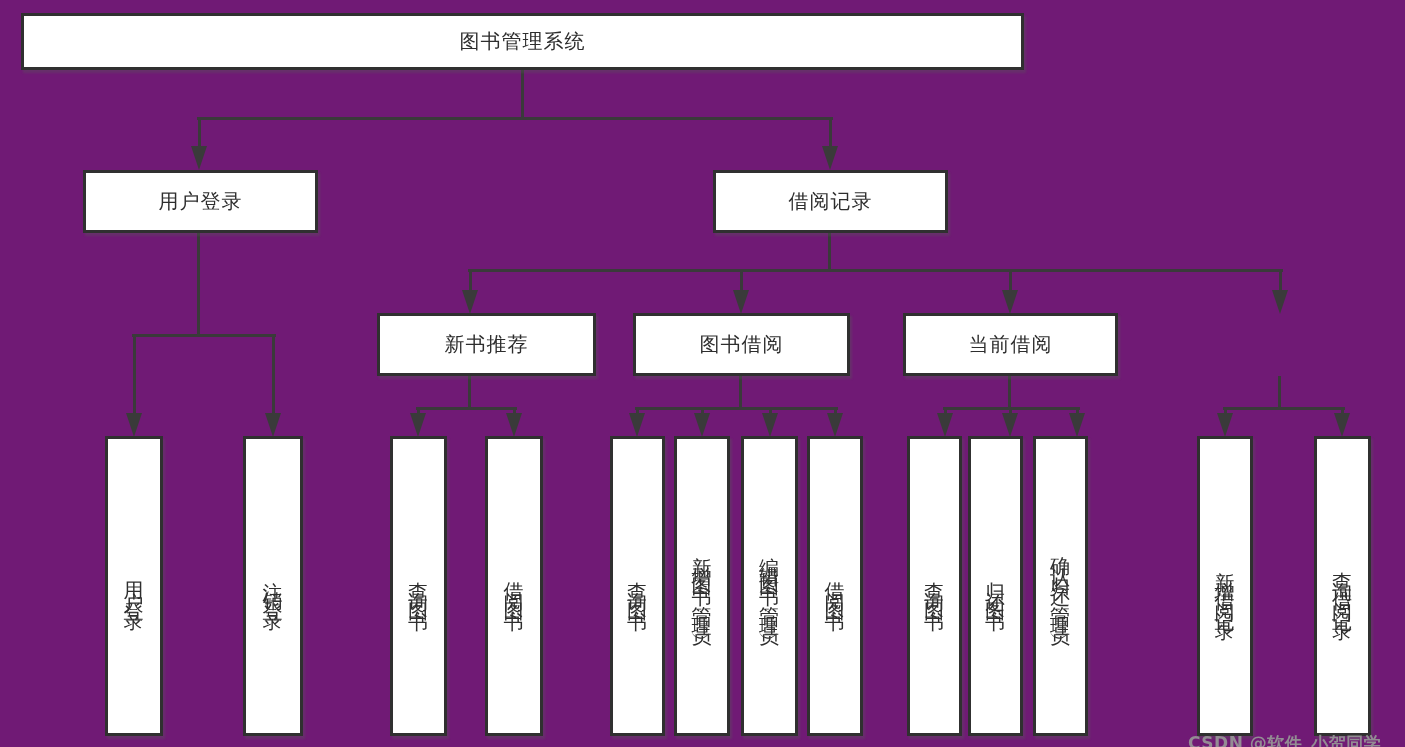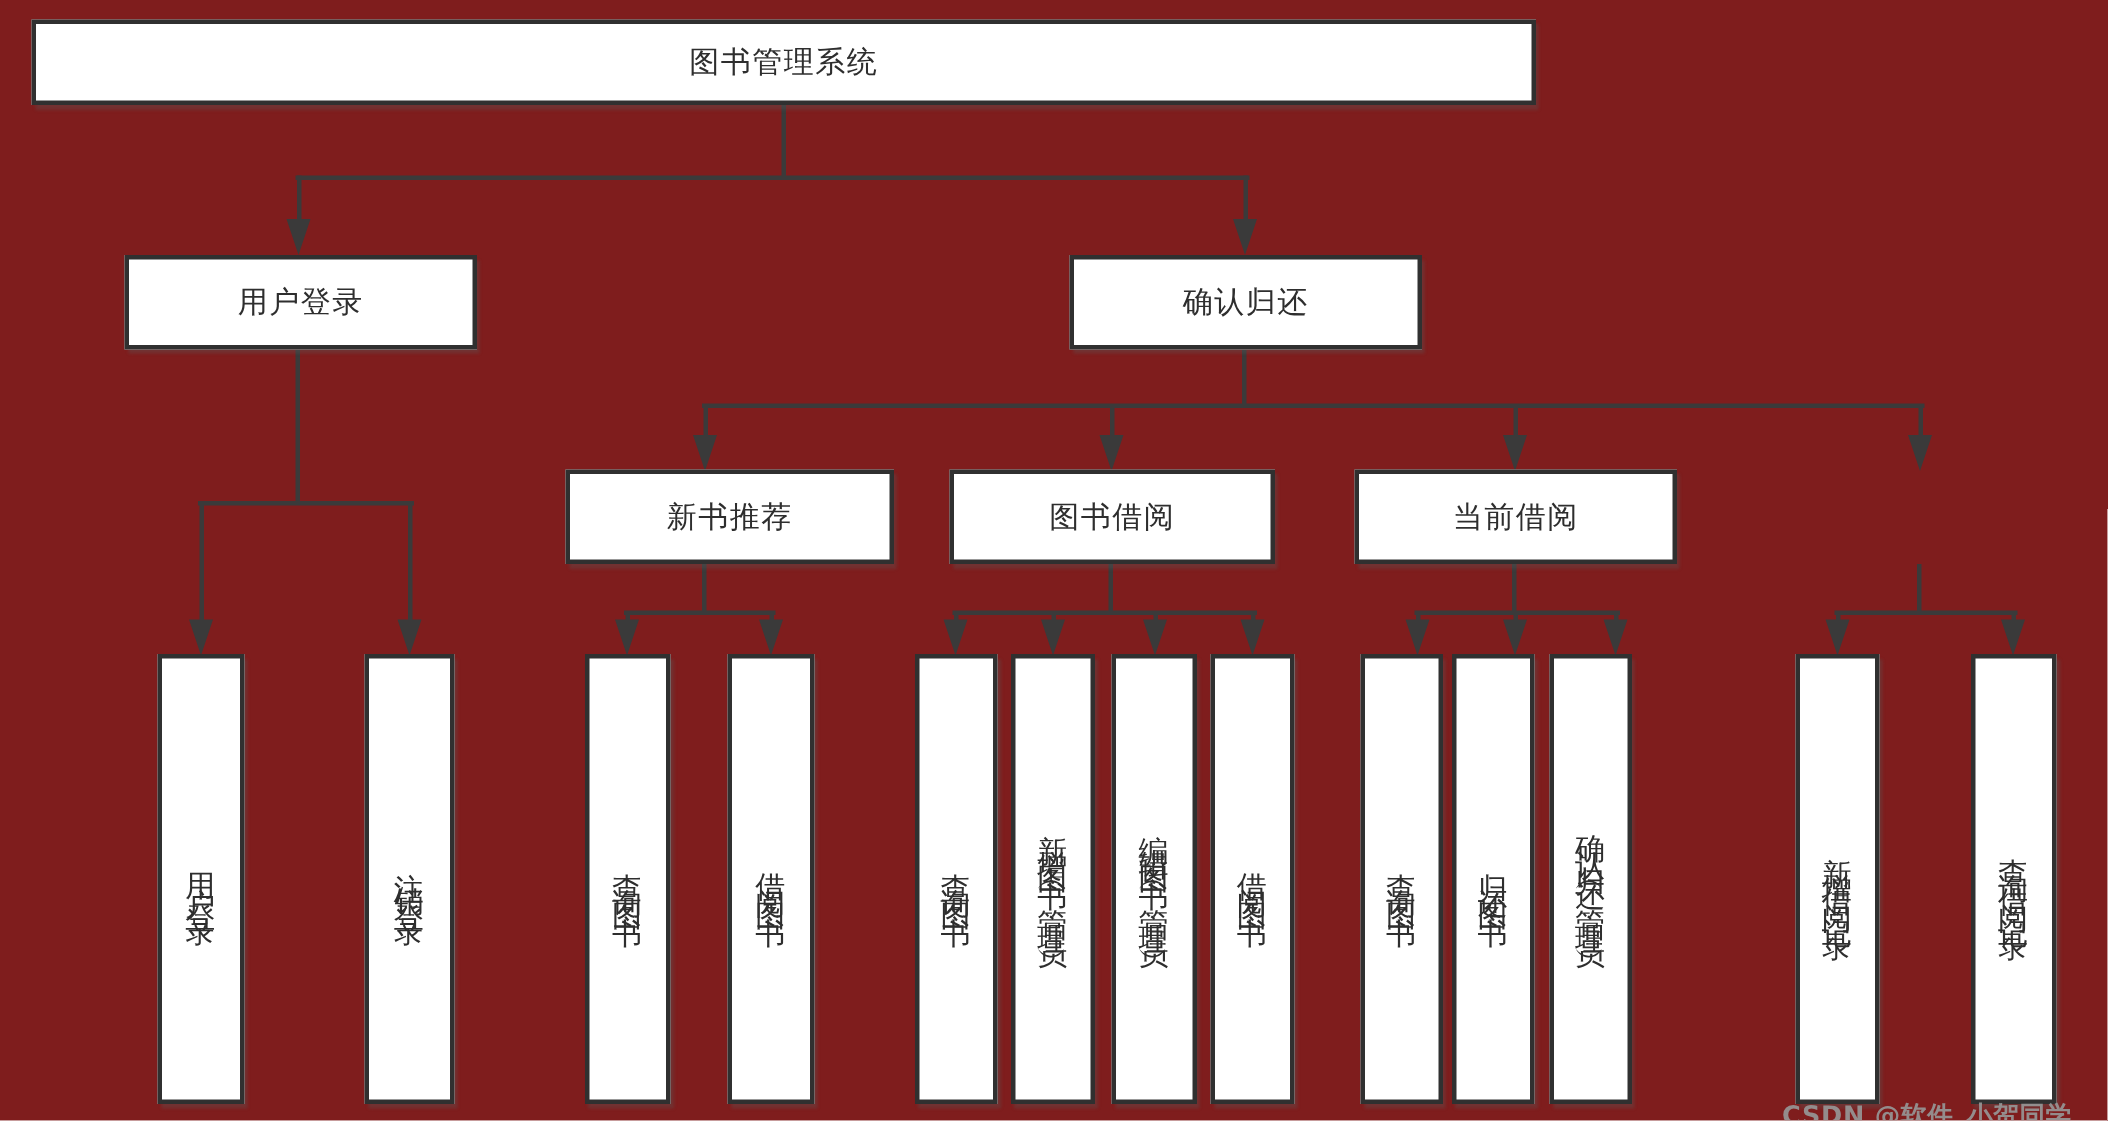--- a/index.html
+++ b/index.html
@@ -1,17 +1,17 @@
 <!DOCTYPE html>
 <html><head>
 <meta charset="utf-8">
 <style>
   html,body { margin:0; padding:0; background:#ffffff; }
   #canvas {
-    position:relative; width:1405px; height:747px; background:#7f1d1d;
+    position:relative; width:1405px; height:747px; background:#701a75;
     font-family:"DejaVu Sans","Liberation Sans",sans-serif; overflow:hidden;
   }
   .hbox {
     position:absolute; box-sizing:border-box;
     border:3px solid #303030; background:#ffffff;
     display:flex; align-items:center; justify-content:center;
     box-shadow:2px 3px 2px rgba(90,90,90,0.35);
   }
   .hlabel { font-size:20px; color:#2e2e2e; letter-spacing:1px; }
   .vbox {
@@ -100,21 +100,21 @@
     </div>
 
   <div class="hbox" style="left:21px;top:13px;width:1003px;height:57px">
     <span class="hlabel">图书管理系统</span>
   </div>
 
   <div class="hbox" style="left:83px;top:170px;width:235px;height:63px">
     <span class="hlabel">用户登录</span>
   </div>
   <div class="hbox" style="left:713px;top:170px;width:235px;height:63px">
-    <span class="hlabel">确认归还</span>
+    <span class="hlabel">借阅记录</span>
   </div>
 
   <div class="hbox" style="left:377px;top:313px;width:219px;height:63px">
     <span class="hlabel">新书推荐</span>
   </div>
   <div class="hbox" style="left:903px;top:313px;width:215px;height:63px">
     <span class="hlabel">当前借阅</span>
   </div>
   <div class="hbox" style="left:633px;top:313px;width:217px;height:63px">
     <span class="hlabel">图书借阅</span>

